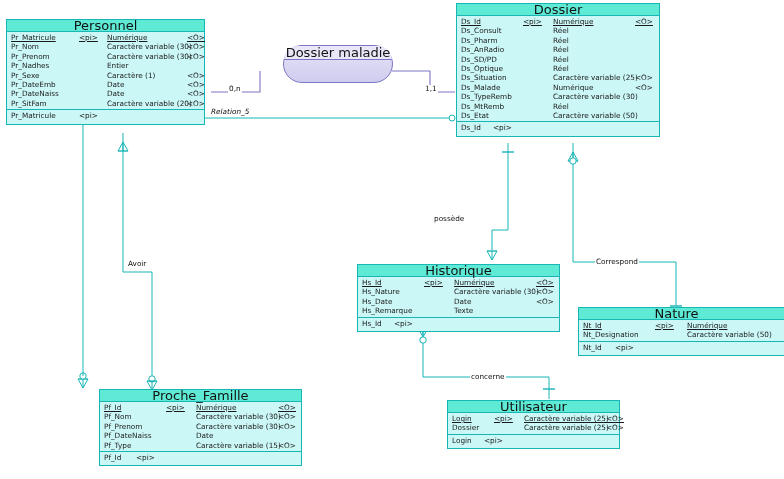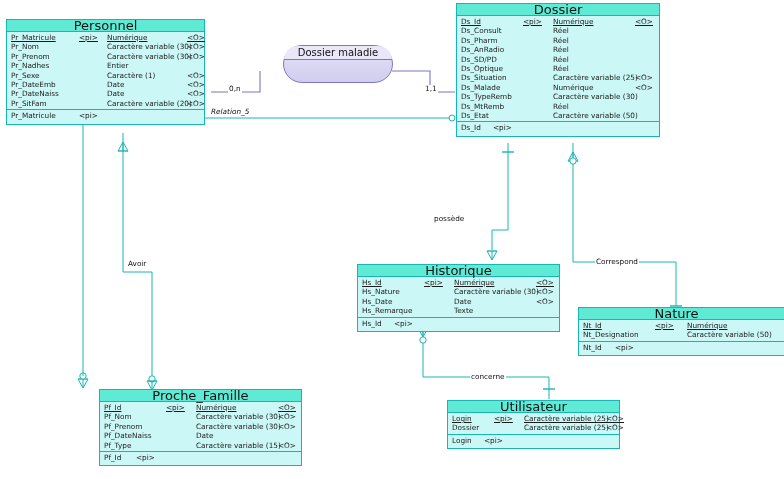--- a/index.html
+++ b/index.html
@@ -53,21 +53,21 @@
   
   .rel{
     position:absolute;
     border:1px solid #7b77c4;
     border-radius:22px;
     background:linear-gradient(#e6e4f7,#cfccef);
     box-sizing:border-box;
   }
   .rel .rttl{
     height:13px;line-height:13px;
-    text-align:center;font-size:10px;color:#111;
+    text-align:center;font-size:13px;color:#111;
     border-bottom:1px solid #7b77c4;
     background:#e9e7f8;
     border-radius:22px 22px 0 0;
   }
 
   
   .lbl{
     position:absolute;
     white-space:nowrap;
     font-size:7.3px;

